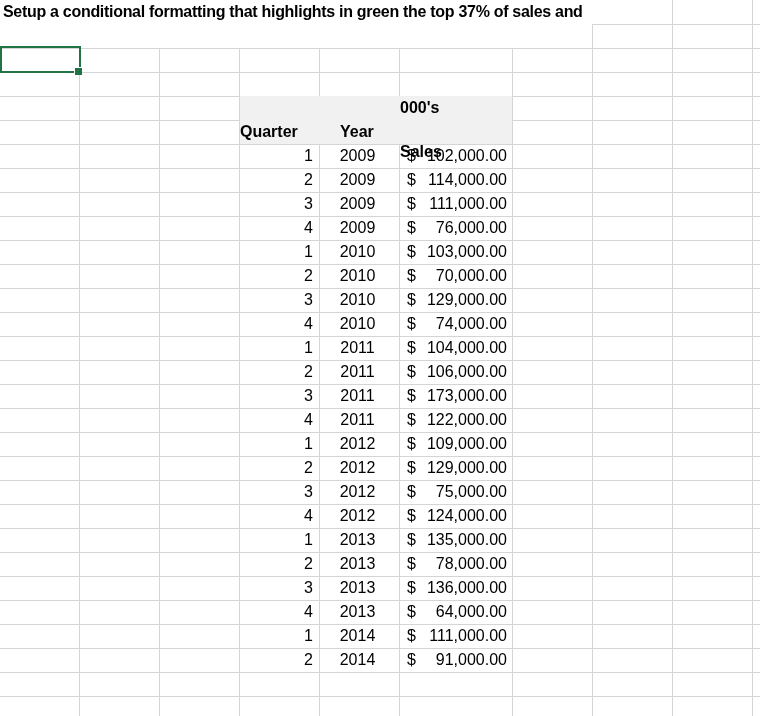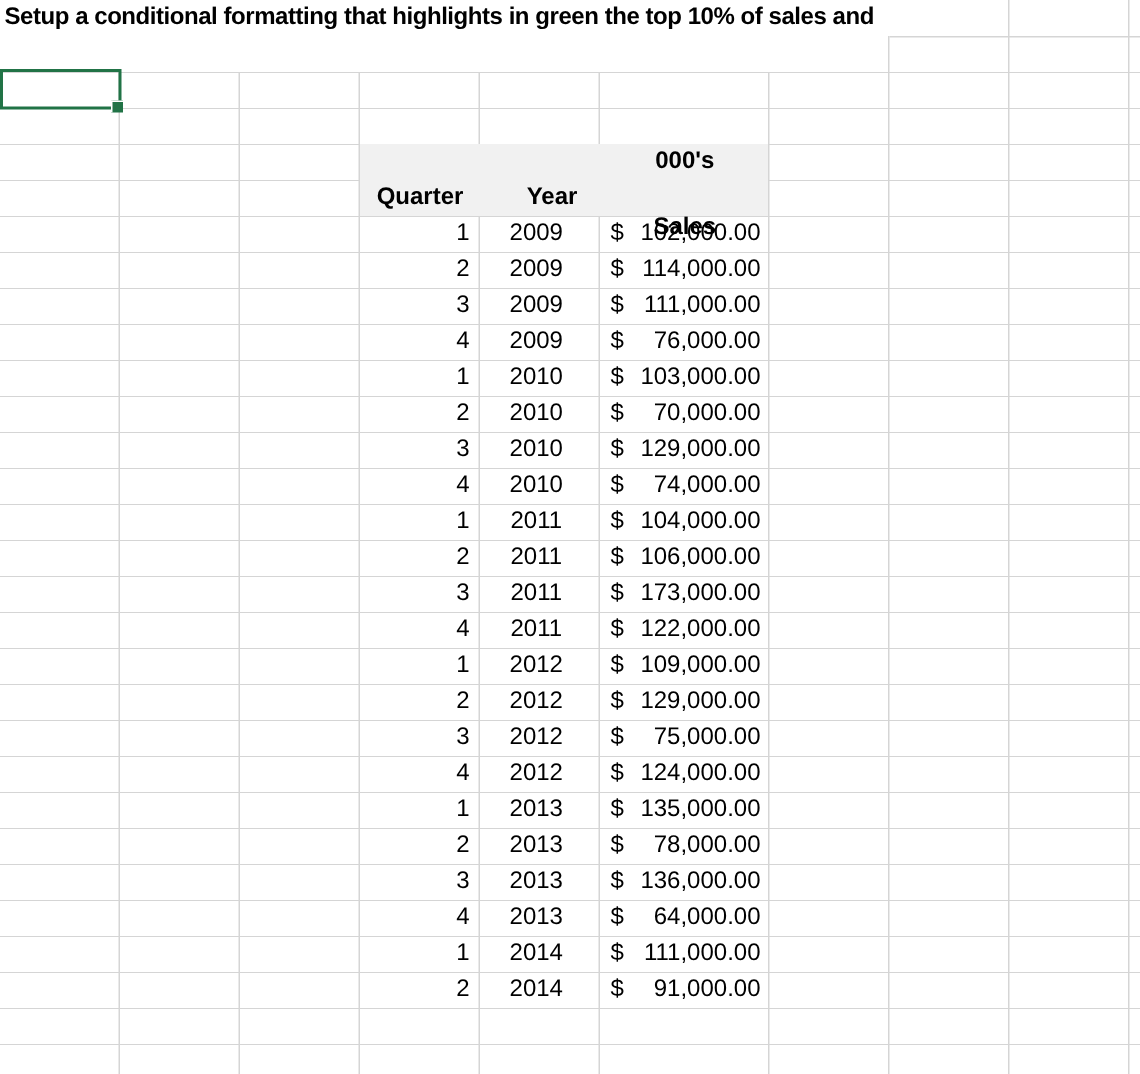--- a/index.html
+++ b/index.html
@@ -44,25 +44,25 @@
     z-index:6;
   }
 
   
   .hdr-block {
     position:absolute; left:240px; top:96px; width:272px; height:48px;
     background:#f1f1f1; z-index:2;
   }
   .hdr-label {
     position:absolute; height:24px; line-height:24px; font-size:16px; font-weight:700;
-    text-align:center; z-index:3;
+    z-index:3;
   }
   .hl-units   { left:400px; top:96px;  width:113px; }
   .hl-quarter { left:240px; top:120px; width:80px; }
-  .hl-year    { left:328px; top:120px; width:80px; }
+  .hl-year    { left:340px; top:120px; width:80px; }
   .hl-sales   { left:400px; top:120px; width:113px;margin-top:20px; }
 
   
   .rows { position:absolute; left:240px; top:144px; width:273px; z-index:3; }
   .row { display:flex; height:24px; }
   .cell { height:24px; line-height:24px; font-size:16px; }
   .c-quarter { width:80px;  text-align:right; padding-right:7px; }
   .c-year    { width:80px;  text-align:center; padding-right:5px; }
   .c-sales   { width:113px; display:flex; justify-content:space-between;
                padding-left:7px; padding-right:6px; }
@@ -80,21 +80,21 @@
   <div class="vline vl-5"></div>
   <div class="vline vl-6"></div>
   <div class="vline vl-7"></div>
   <div class="vline vl-8"></div>
   <div class="vline vl-9"></div>
   <div class="stub-v1"></div>
   <div class="stub-v2"></div>
   <div class="stub-v3"></div>
   <div class="stub-h1"></div>
 
-  <div class="instr l1">Setup a conditional formatting that highlights in green the top 10% of sales and</div>
+  <div class="instr l1">Setup a conditional formatting that highlights in green the top 37% of sales and</div>
 
   <div class="sel-cell"></div>
   <div class="sel-handle"></div>
 
   <div class="hdr-block"></div>
   <div class="hdr-label hl-units">000's</div>
   <div class="hdr-label hl-quarter">Quarter</div>
   <div class="hdr-label hl-year">Year</div>
   <div class="hdr-label hl-sales">Sales</div>
 

